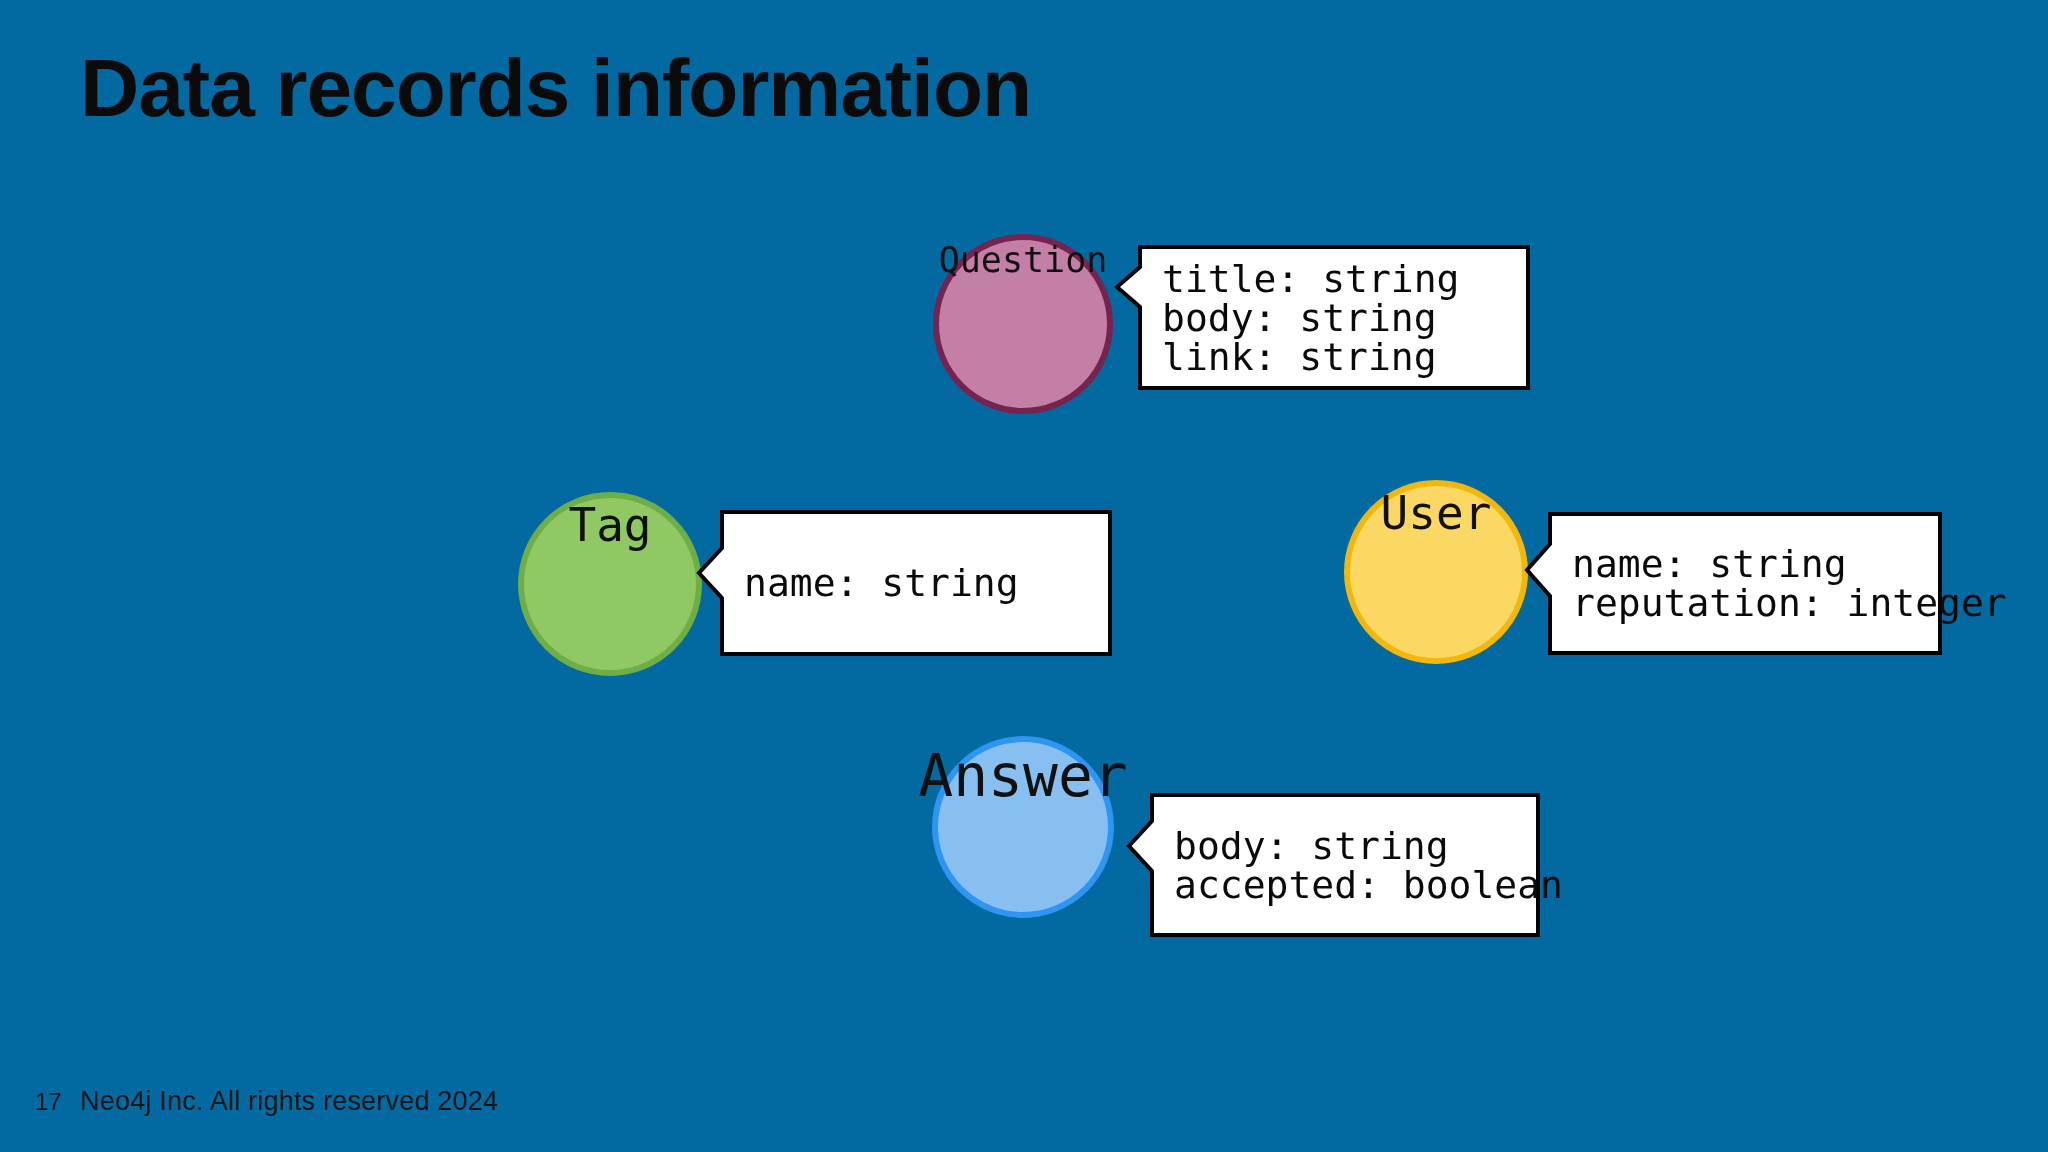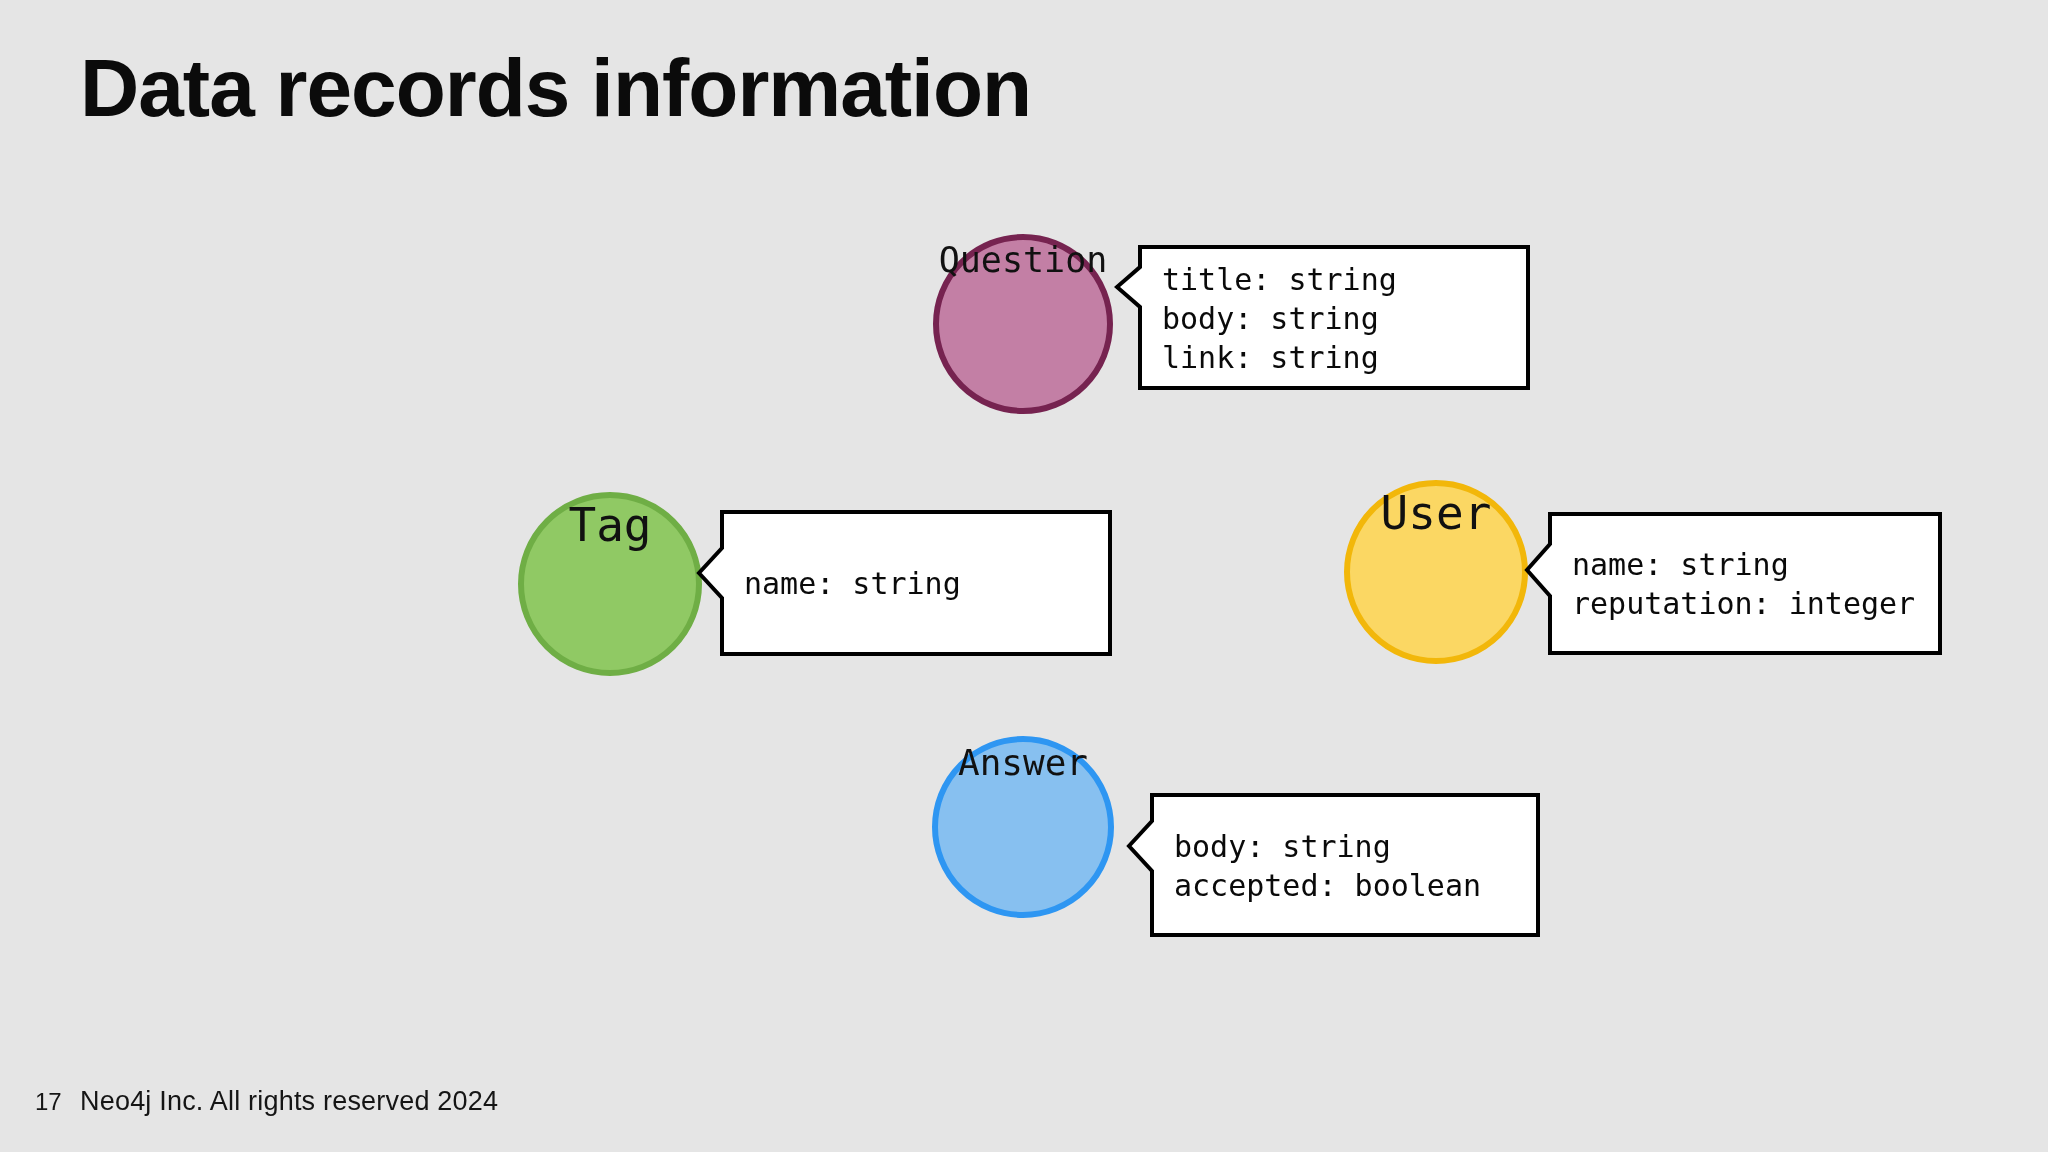--- a/index.html
+++ b/index.html
@@ -1,19 +1,19 @@
 <!DOCTYPE html>
 <html><head>
 <meta charset="utf-8">
 <style>
   html,body{margin:0;padding:0;background:#ffffff;}
   .slide{
     position:relative;
     width:2048px;height:1152px;
-    background:#e5e5e5;
+    background:#0369a1;
     overflow:hidden;
     font-family:"Liberation Sans", sans-serif;
   }
   .title{
     position:absolute;
     left:80px;top:38px;
     font-size:82px;
     line-height:1.22;
     font-weight:700;
     color:#0b0b0b;
@@ -39,32 +39,32 @@
     font-size:46px;
   }
   .node-user{
     left:1344px;top:480px;width:184px;height:184px;
     background:#FBD763;border:6px solid #F2B70A;
     font-size:46px;
   }
   .node-answer{
     left:932px;top:736px;width:182px;height:182px;
     background:#87C0F0;border:6px solid #2E96F2;
-    font-size:36px;
+    font-size:58px;
   }
   
   .callout{position:absolute;}
   .callout svg{position:absolute;left:0;top:0;display:block;}
   .callout .lines{
     position:absolute;left:0;top:0;width:100%;height:100%;
     box-sizing:border-box;
     padding-left:48px;padding-right:10px;
     display:flex;flex-direction:column;justify-content:center;
     font-family:"DejaVu Sans Mono", monospace;
-    font-size:30px;line-height:39px;color:#0a0a0a;
+    font-size:38px;line-height:39px;color:#0a0a0a;
     white-space:pre;
   }
   .co-question{left:1114px;top:245px;width:418px;height:146px;}
   .co-tag{left:696px;top:510px;width:418px;height:147px;}
   .co-user{left:1524px;top:512px;width:420px;height:144px;}
   .co-answer{left:1126px;top:793px;width:416px;height:145px;}
   
   .footer{
     position:absolute;left:0;top:1082px;width:700px;height:50px;
     color:#151515;

